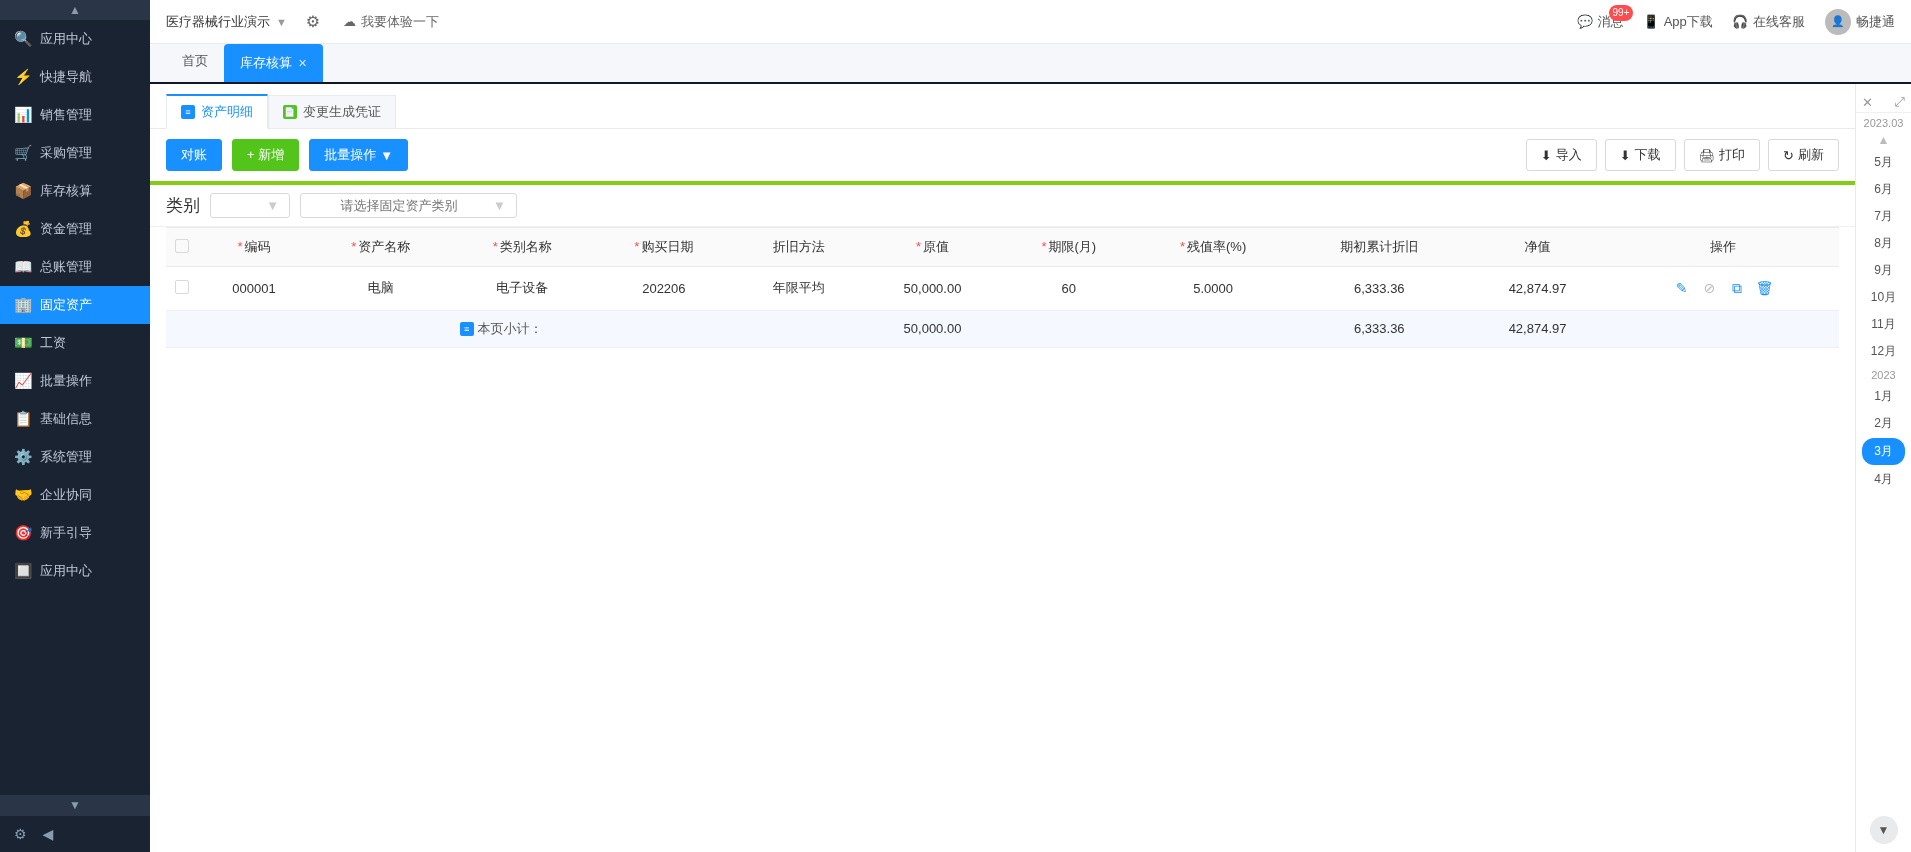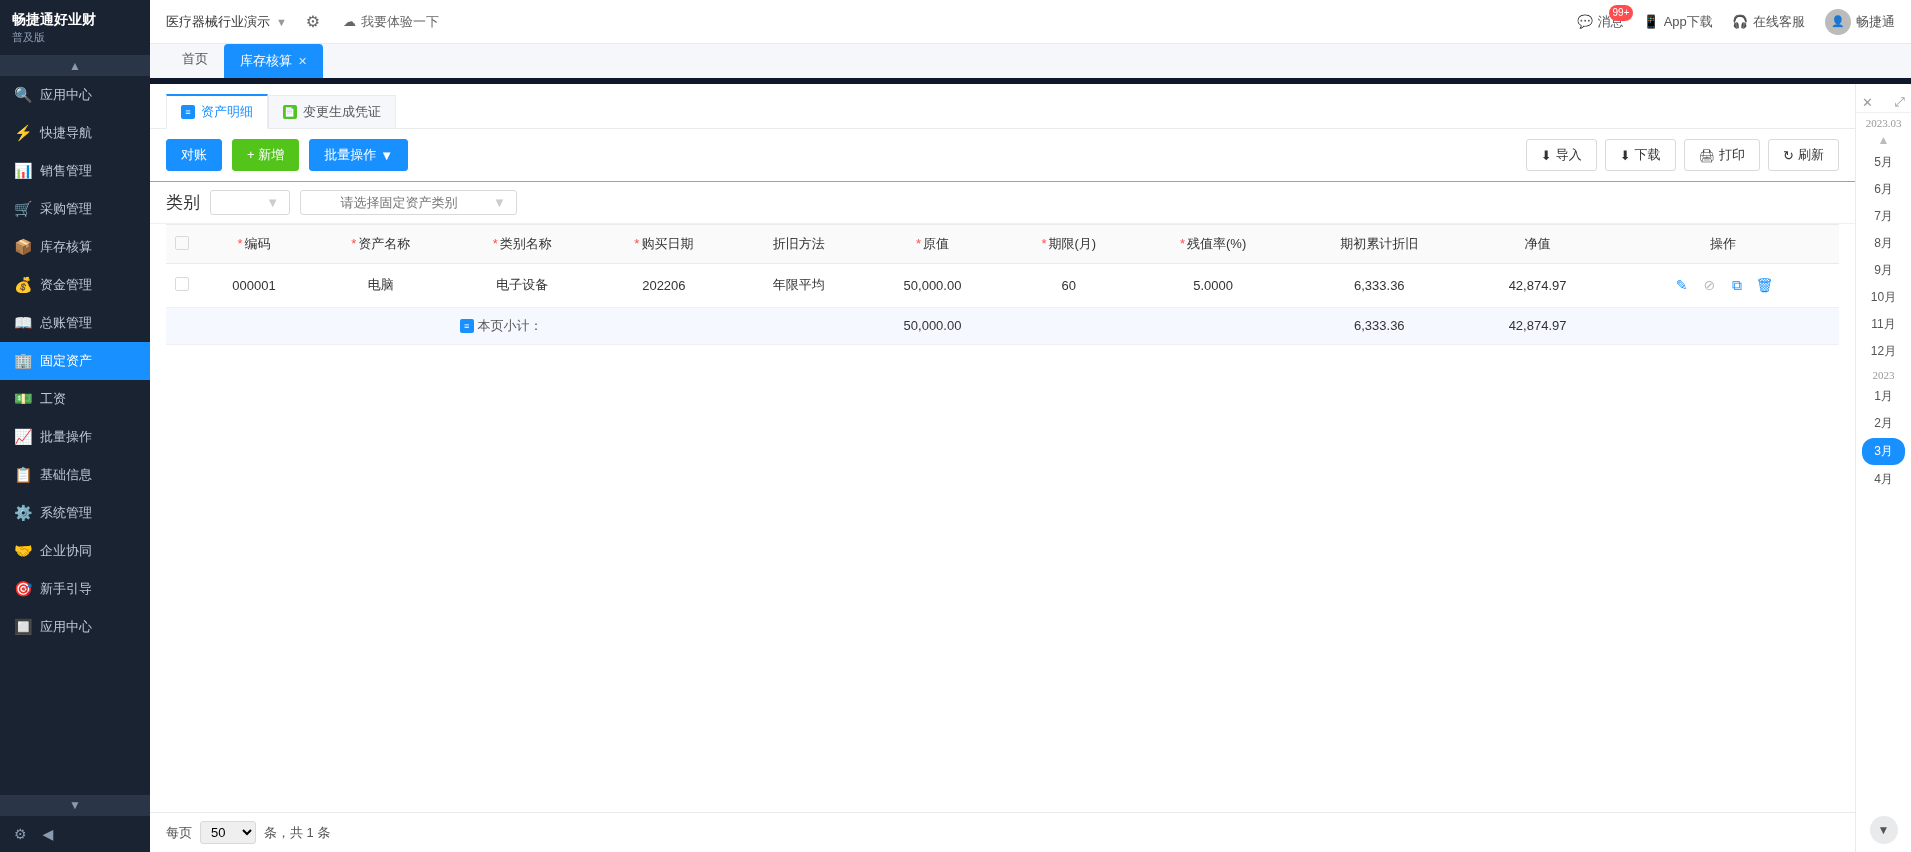--- a/index.html
+++ b/index.html
@@ -132,23 +132,22 @@
       border-radius: 50%;
       display: flex; align-items: center; justify-content: center;
       font-size: 11px; color: #fff;
     }
 
     
     .tab-bar {
       background: #f5f7fa;
       height: 40px;
       display: flex;
-      align-items: flex-end;
       padding: 0 16px;
-      border-bottom: 6px solid #0f172a;
+      border-bottom: 2px solid #0f172a;
     }
     .tab {
       padding: 8px 16px;
       font-size: 13px;
       cursor: pointer;
       color: #555;
       border-bottom: 2px solid transparent;
     }
     .tab.active {
       background: #fff;
@@ -215,21 +214,21 @@
       display: inline-flex; align-items: center; justify-content: center;
       font-size: 9px; color: #fff;
     }
 
     
     .toolbar {
       display: flex;
       align-items: center;
       padding: 10px 16px;
       gap: 10px;
-      border-bottom: 1px solid #84cc16;
+      border-bottom: 4px solid #84cc16;
     }
     .btn {
       display: flex; align-items: center; gap: 4px;
       padding: 6px 14px;
       border-radius: 3px;
       font-size: 13px;
       cursor: pointer;
       border: 1px solid #d9d9d9;
       background: #fff;
       color: #333;
@@ -365,21 +364,21 @@
       width: 100%;
       display: flex;
       align-items: center;
       justify-content: space-between;
       padding: 6px 6px 2px;
       font-size: 11px;
       color: #999;
       border-bottom: 1px solid #f0f0f0;
     }
     .year-label {
-      font-size: 11px; color: #999; padding: 4px 0 2px; font-family: Liberation Serif, serif;
+      font-size: 11px; color: #999; padding: 4px 0 2px;
     }
     .month-item {
       width: 100%;
       text-align: center;
       padding: 5px 0;
       font-size: 12px;
       color: #555;
       cursor: pointer;
     }
     .month-item.active {
@@ -411,24 +410,20 @@
       border: 1px solid #d9d9d9;
       border-radius: 2px;
       display: inline-block;
       cursor: pointer;
     }
   </style>
 </head>
 <body>
 
 <div class="sidebar">
-  <div class="sidebar-logo">
-    <span class="sidebar-logo-title">畅捷通好业财</span>
-    <span class="sidebar-logo-sub">普及版</span>
-  </div>
   <div class="sidebar-scroll-up">▲</div>
   <div class="sidebar-nav">
     <div class="sidebar-item">
       <span class="icon">🔍</span>
       <span>应用中心</span>
     </div>
     <div class="sidebar-item">
       <span class="icon">⚡</span>
       <span>快捷导航</span>
     </div>
@@ -647,30 +642,20 @@
               <td></td>
               <td></td>
               <td>6,333.36</td>
               <td>42,874.97</td>
               <td></td>
             </tr>
           </tbody>
         </table>
       </div>
 
-      <div class="pagination-bar">
-        <span>每页</span>
-        <select class="page-size-select">
-          <option>50</option>
-          <option>10</option>
-          <option>20</option>
-          <option>100</option>
-        </select>
-        <span>条，共 1 条</span>
-      </div>
     </div>
 
     <div class="right-panel" style="position:relative;">
       <div class="right-panel-header">
         <span style="cursor:pointer;font-size:13px;">✕</span>
         <span style="cursor:pointer;font-size:13px;">⤢</span>
       </div>
       <div class="year-label">2023.03</div>
       <div class="scroll-arrow">▲</div>
       <div class="month-item">5月</div>

